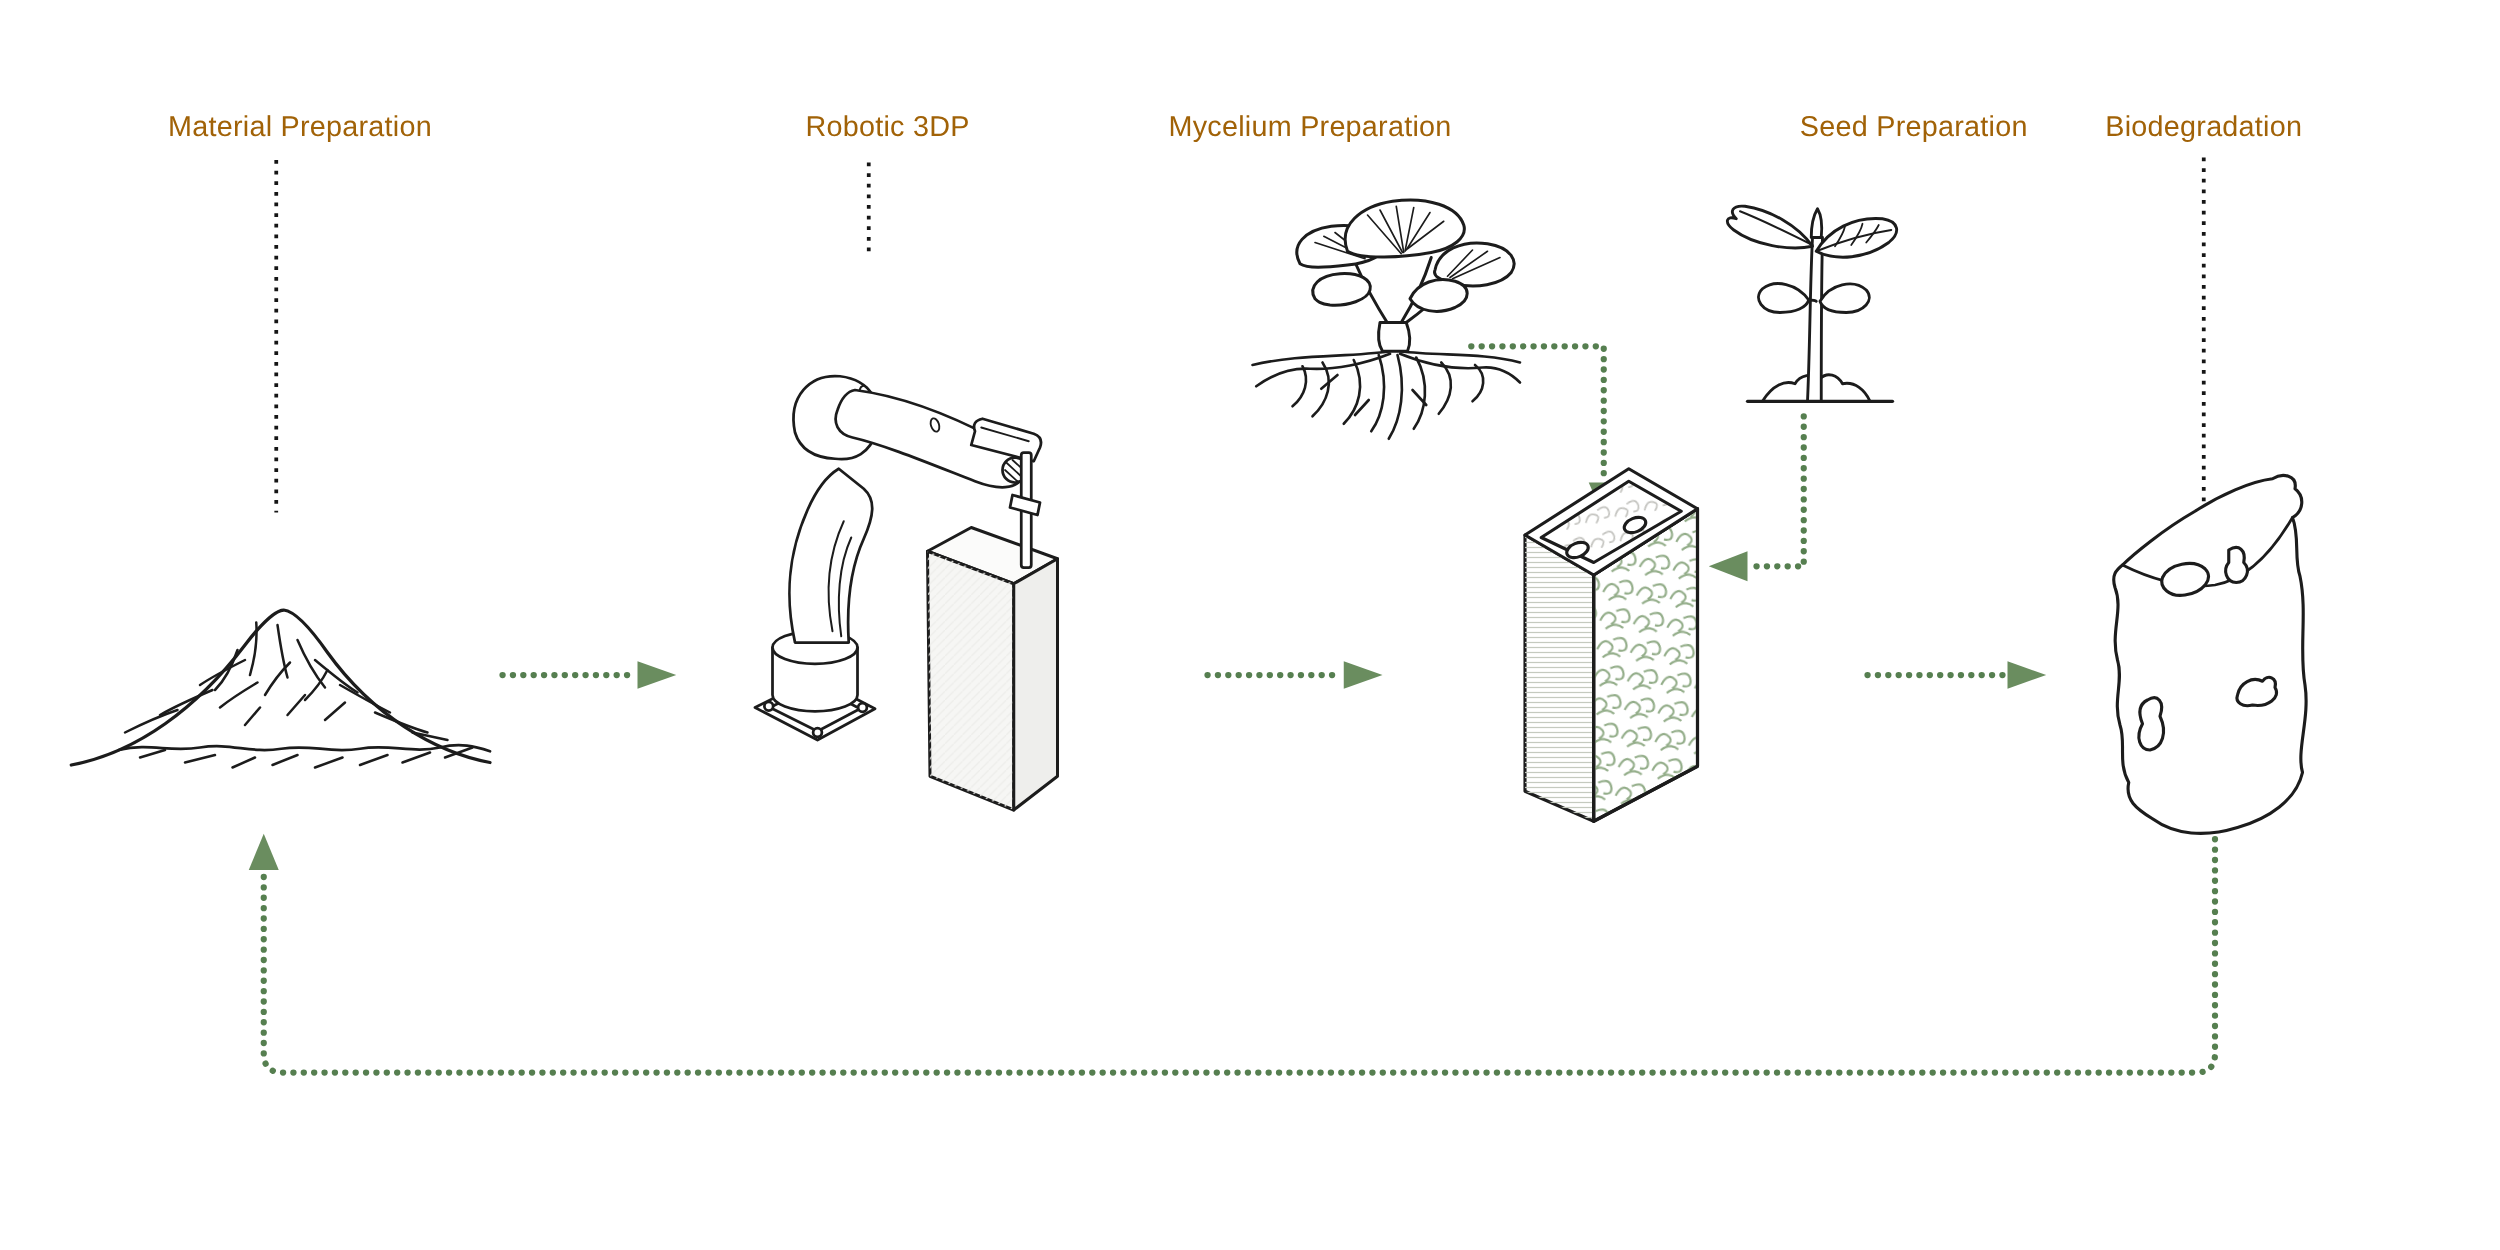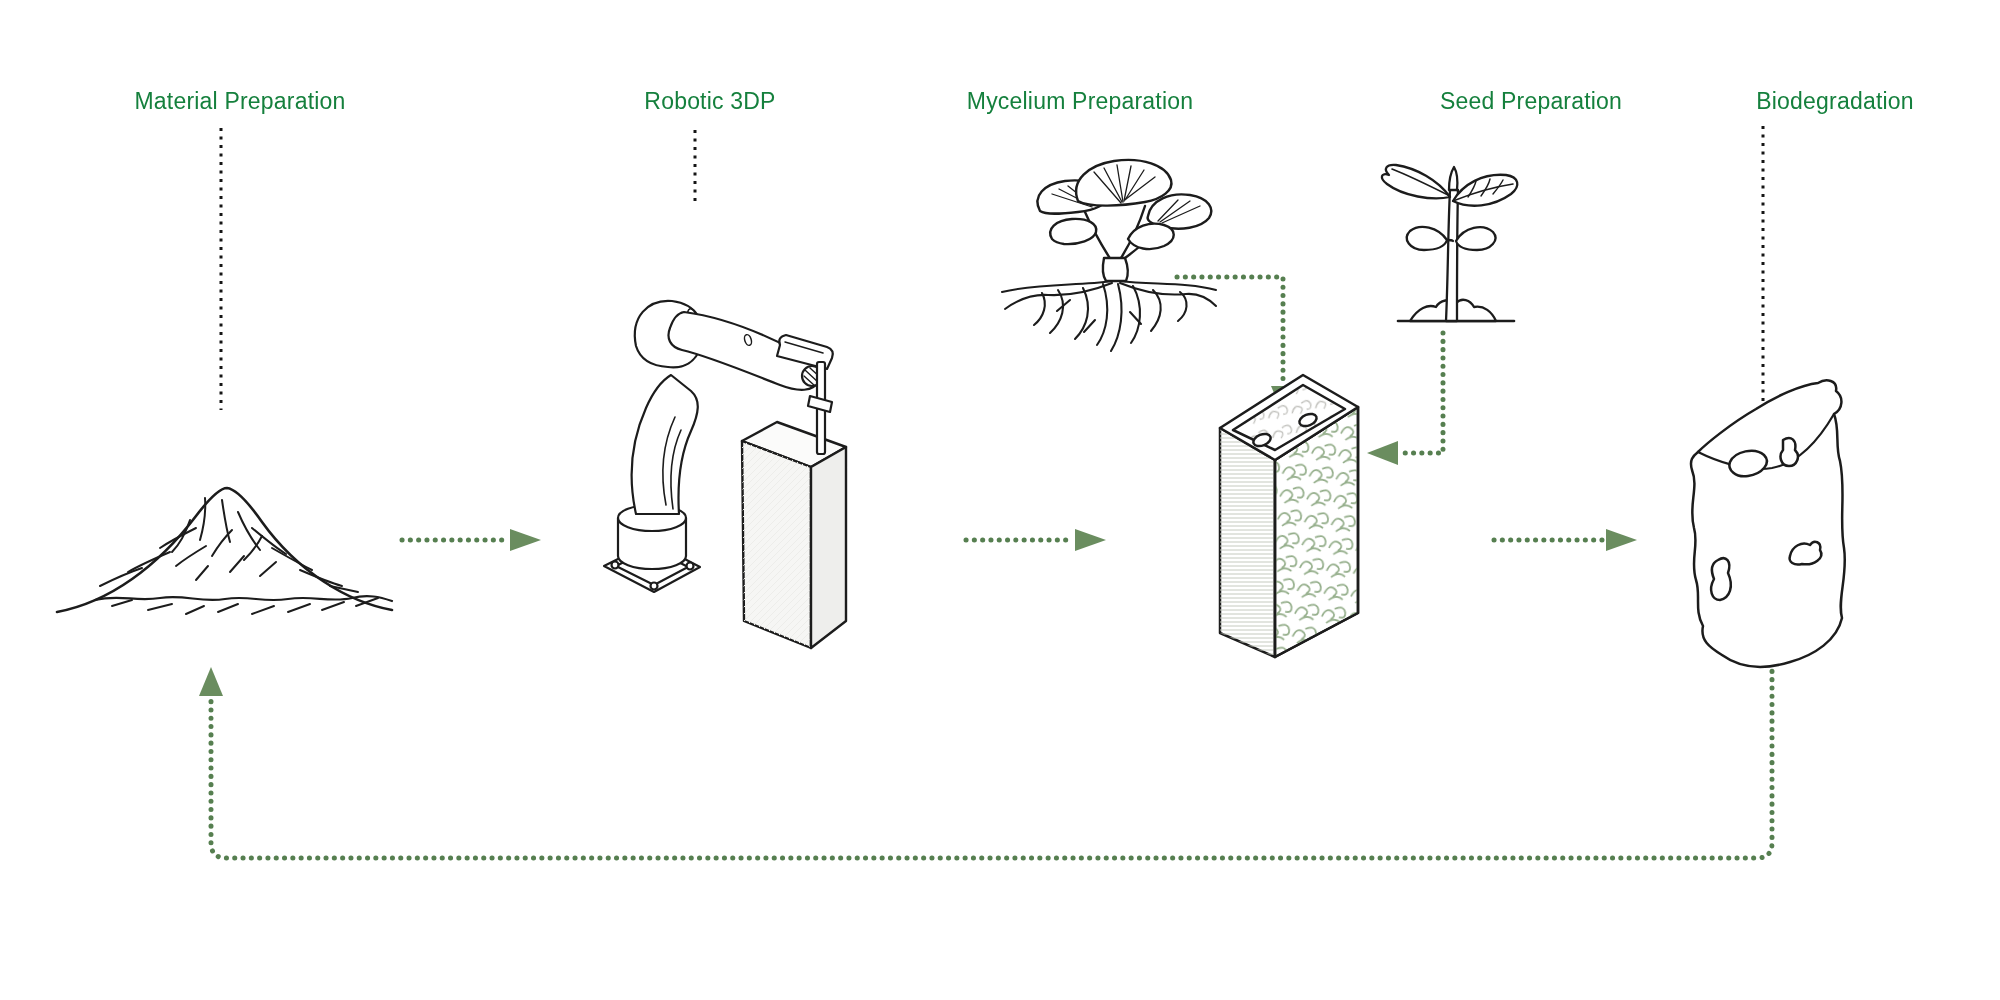--- a/index.html
+++ b/index.html
@@ -8,36 +8,36 @@
     width:2000px;height:1000px;
     background:#ffffff;
     font-family:"Liberation Sans", sans-serif;
     overflow:hidden;
   }
   .stage-label{
     position:absolute;
     top:88px;
     transform:translateX(-50%);
     font-size:23px;
-    color:#15803d;
+    color:#a16207;
     white-space:nowrap;
     letter-spacing:0.2px;
   }
   #diagram-svg{position:absolute;left:0;top:0;}
 </style>
 </head>
 <body>
 
 <div id="canvas">
 
   <div class="stage-label" style="left:240px">Material Preparation</div>
   <div class="stage-label" style="left:710px">Robotic 3DP</div>
-  <div class="stage-label" style="left:1080px">Mycelium Preparation</div>
+  <div class="stage-label" style="left:1048px">Mycelium Preparation</div>
   <div class="stage-label" style="left:1531px">Seed Preparation</div>
-  <div class="stage-label" style="left:1835px">Biodegradation</div>
+  <div class="stage-label" style="left:1763px">Biodegradation</div>
 
   <svg id="diagram-svg" width="2000" height="1000" viewBox="0 0 2000 1000">
     <defs>
       <pattern id="mycGreen" width="27" height="23" patternUnits="userSpaceOnUse" patternTransform="rotate(6)">
         <path d="M2 15 q4 -11 11 -5 q3 3 -2 7" fill="none" stroke="#93ad89" stroke-width="1.7"></path>
         <path d="M14 6 q9 -5 11 3 q1 6 -6 5" fill="none" stroke="#93ad89" stroke-width="1.7"></path>
         <path d="M7 21 q7 -7 14 -2" fill="none" stroke="#93ad89" stroke-width="1.7"></path>
       </pattern>
       <pattern id="mycGray" width="24" height="20" patternUnits="userSpaceOnUse" patternTransform="rotate(-12)">
         <path d="M2 13 q4 -9 10 -4 q2 2 -2 6" fill="none" stroke="#c4c4c0" stroke-width="1.4"></path>

